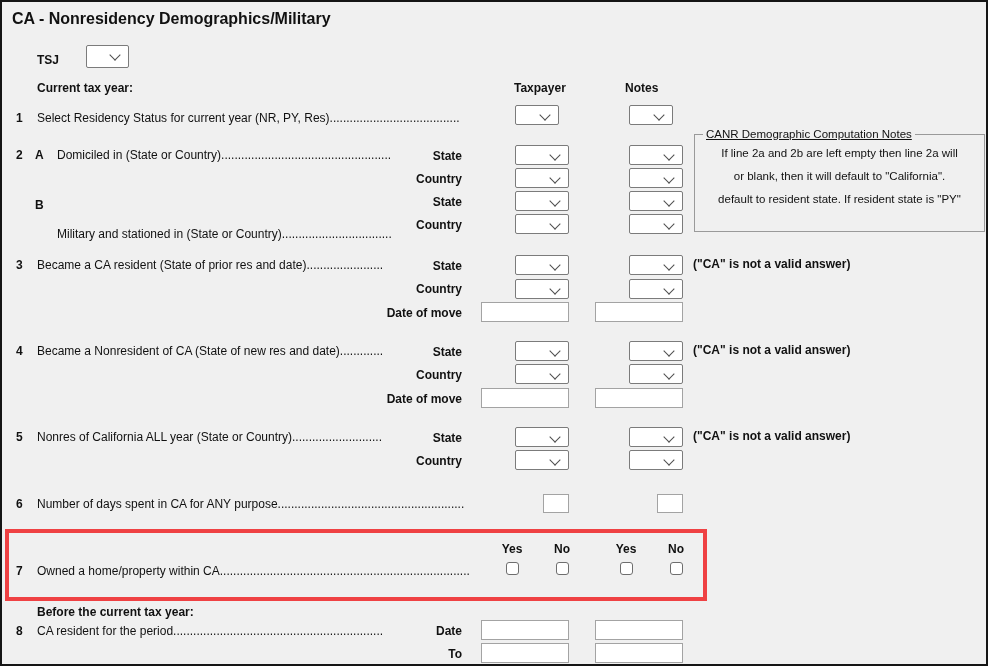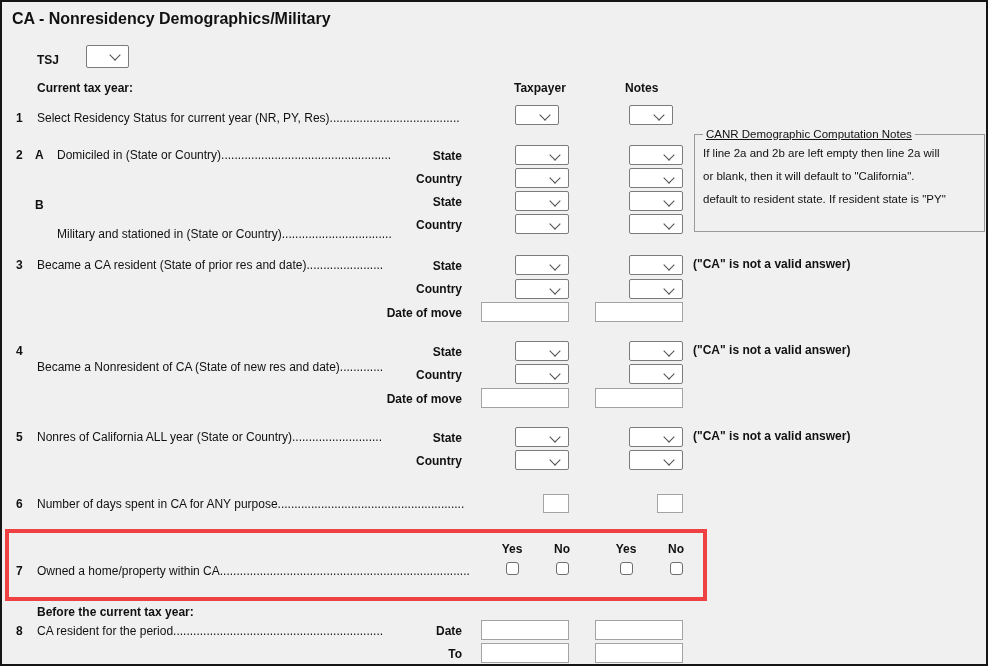--- a/index.html
+++ b/index.html
@@ -78,21 +78,21 @@
   
   fieldset.notes {
     position: absolute;
     left: 692px; top: 126px;
     width: 291px; height: 104px;
     border: 1px solid #9a9a9a;
     margin: 0; padding: 2px 8px;
     font-size: 11.5px;
   }
   fieldset.notes legend { padding: 0 3px; font-size: 11.5px; text-decoration: underline; }
-  fieldset.notes .nline { line-height: 23px; white-space: nowrap; }
+  fieldset.notes .nline { line-height: 23px; white-space: nowrap; text-align: center; }
   
   .hlbox {
     position: absolute;
     left: 3px; top: 527px;
     width: 702px; height: 72px;
     border: 4px solid var(--hl);
     background: transparent;
     pointer-events: none;
   }
   .note-red-adjacent { font-size: 12px; font-weight: bold; white-space: nowrap; }
@@ -162,21 +162,21 @@
   <div class="dd" style="left:627px; top:253px; width:54px; height:20px;"></div>
   <div class="abs note-red-adjacent" style="left:691px; top:255px;">("CA" is not a valid answer)</div>
   <div class="sub" style="left:370px; top:280px;">Country</div>
   <div class="dd" style="left:513px; top:277px; width:54px; height:20px;"></div>
   <div class="dd" style="left:627px; top:277px; width:54px; height:20px;"></div>
   <div class="sub" style="left:370px; top:304px;">Date of move</div>
   <div class="ti" style="left:479px; top:300px; width:88px; height:20px;"></div>
   <div class="ti" style="left:593px; top:300px; width:88px; height:20px;"></div>
 
   <div class="abs b" style="left:14px; top:342px;">4</div>
-  <div class="lblrow" style="left:35px; top:358px; width:345px;">
+  <div class="lblrow" style="left:35px; top:342px; width:345px;">
     <span class="txt">Became a Nonresident of CA (State of new res and date)</span>
       <span class="dots">................................................................................................................................................................................................................................................................................................................................................................................................................</span>
   </div>
   <div class="sub" style="left:370px; top:343px;">State</div>
   <div class="dd" style="left:513px; top:339px; width:54px; height:20px;"></div>
   <div class="dd" style="left:627px; top:339px; width:54px; height:20px;"></div>
   <div class="abs note-red-adjacent" style="left:691px; top:341px;">("CA" is not a valid answer)</div>
   <div class="sub" style="left:370px; top:366px;">Country</div>
   <div class="dd" style="left:513px; top:362px; width:54px; height:20px;"></div>
   <div class="dd" style="left:627px; top:362px; width:54px; height:20px;"></div>

